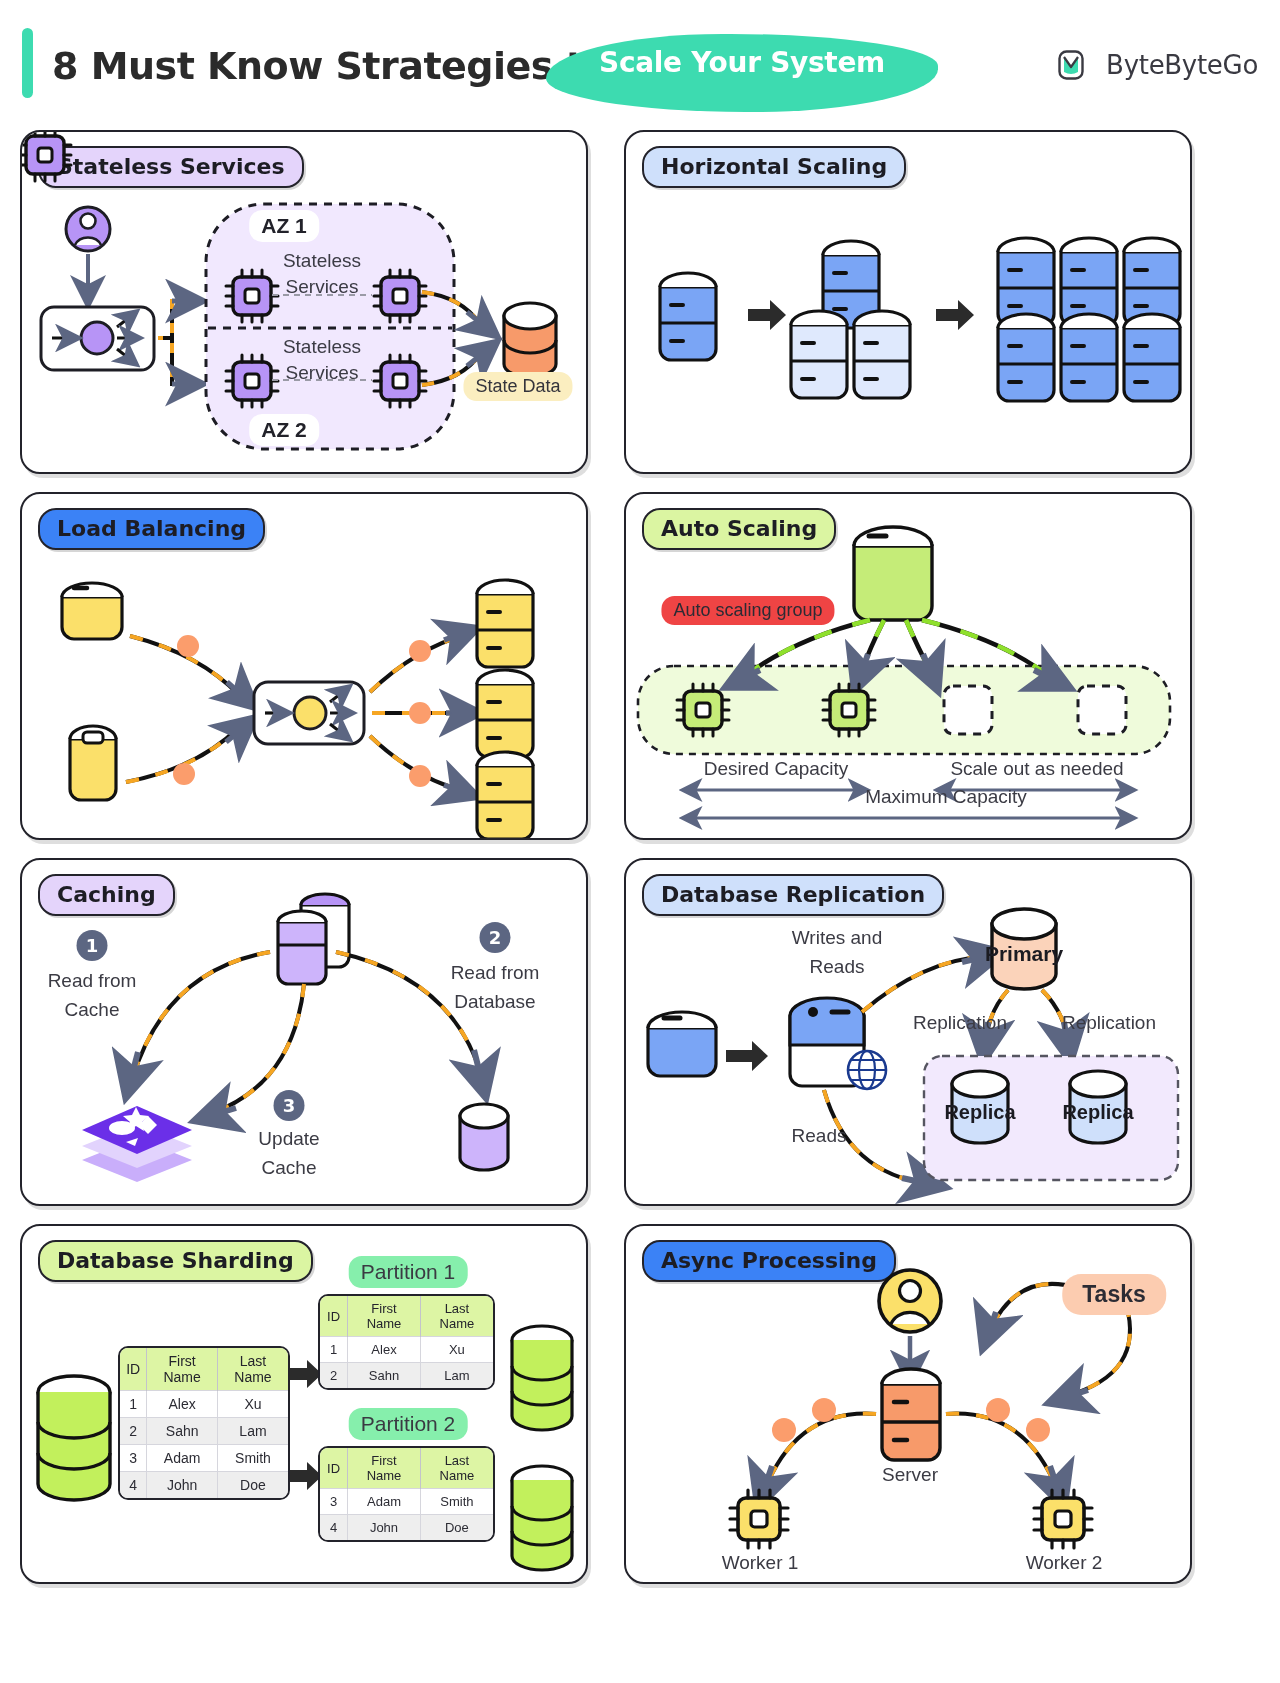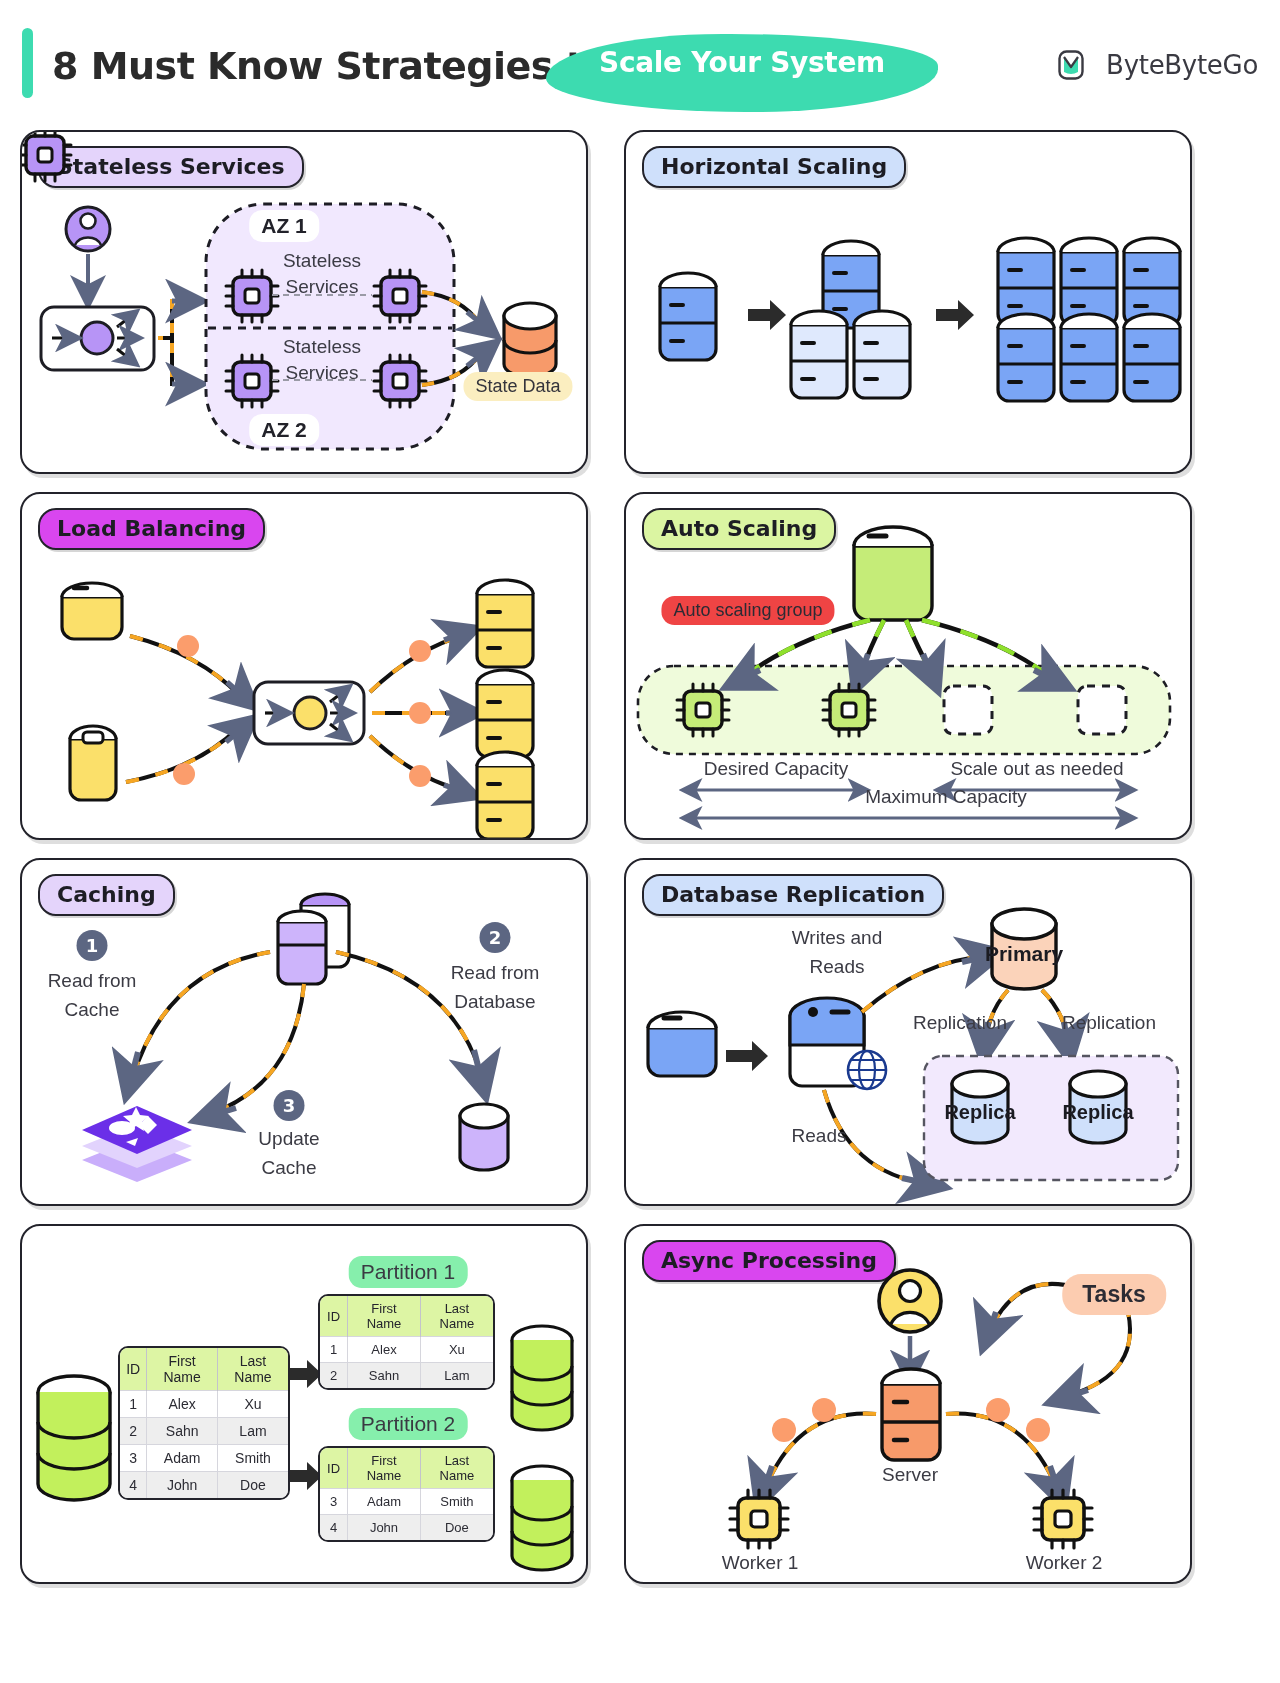--- a/index.html
+++ b/index.html
@@ -57,38 +57,38 @@
   .tag {
     position:absolute; left:16px; top:14px;
     padding:6px 17px 7px; border-radius:18px;
     border:2.5px solid #23232b;
     font-size:22px; font-weight:bold; color:#1d1d24;
     font-family:"DejaVu Sans", sans-serif; white-space:nowrap;
     box-shadow:2px 2px 0 rgba(0,0,0,0.16);
   }
   .tag-purple { background:#e4d4fb; }
   .tag-blue   { background:#cfe0fb; }
-  .tag-yellow { background:#d946ef; }
+  .tag-yellow { background:#3b82f6; }
   .tag-green  { background:#dbf5a2; }
 
   .stage { position:absolute; inset:0; }
   svg.stage-svg { position:absolute; left:0; top:0; overflow:visible; }
 
   .lbl {
     position:absolute; font-size:19px; color:#3b3b44;
     font-family:"Liberation Sans", sans-serif; white-space:nowrap;
   }
   .lbl-c { text-align:center; transform:translateX(-50%); }
   .pill {
     position:absolute; padding:4px 12px; border-radius:13px;
     font-size:18px; white-space:nowrap; transform:translateX(-50%);
     text-align:center;
   }
   .pill-white { background:#fff; font-weight:bold; color:#22222a; font-size:21px; }
-  .pill-cream { background:#fbeec0; color:#34343c;border-radius:14px; }
+  .pill-cream { background:#fbeec0; color:#34343c; }
   .pill-blue  { background:#ef4444; color:#2b2b34; }
   .pill-yellow{ background:#86efac; color:#3a3a42; font-size:21px; }
   .pill-peach { background:#fcccb0; color:#2c2c34; font-weight:bold; font-size:23px; }
 
   .step-num {
     position:absolute; width:31px; height:31px; border-radius:50%;
     background:#5c6682; color:#fff; font-size:18px; font-weight:bold;
     display:flex; align-items:center; justify-content:center;
     transform:translateX(-50%); font-family:"DejaVu Sans", sans-serif;
   }
@@ -533,20 +533,21 @@
         <div class="lbl lbl-c" style="left:193px; top:265px;">Reads</div>
         <div class="lbl lbl-c" style="left:334px; top:152px;">Replication</div>
         <div class="lbl lbl-c" style="left:483px; top:152px;">Replication</div>
         <div class="lbl lbl-c" style="left:398px; top:82px; font-weight:bold; font-size:21px; color:#1b1b22;">Primary</div>
         <div class="lbl lbl-c" style="left:354px; top:241px; font-weight:bold; font-size:20px; color:#1b1b22;">Replica</div>
         <div class="lbl lbl-c" style="left:472px; top:241px; font-weight:bold; font-size:20px; color:#1b1b22;">Replica</div>
       </div>
     </div>
 
     <div class="panel p-h4">
+      <div class="tag tag-green">Database Sharding</div>
       <div class="stage">
         <svg class="stage-svg" width="568" height="360">
           <defs>
             <g id="db-stack-green">
               <ellipse cx="36" cy="16" rx="36" ry="16" fill="#fff" stroke="#111" stroke-width="3.4"></ellipse>
               <path d="M0 16 v92 a36 16 0 0 0 72 0 v-92" fill="#c2f05c" stroke="#111" stroke-width="3.4"></path>
               <path d="M0 46 a36 16 0 0 0 72 0" fill="none" stroke="#111" stroke-width="3.4"></path>
               <path d="M0 77 a36 16 0 0 0 72 0" fill="none" stroke="#111" stroke-width="3.4"></path>
             </g>
             <g id="db-stack-green-sm">

